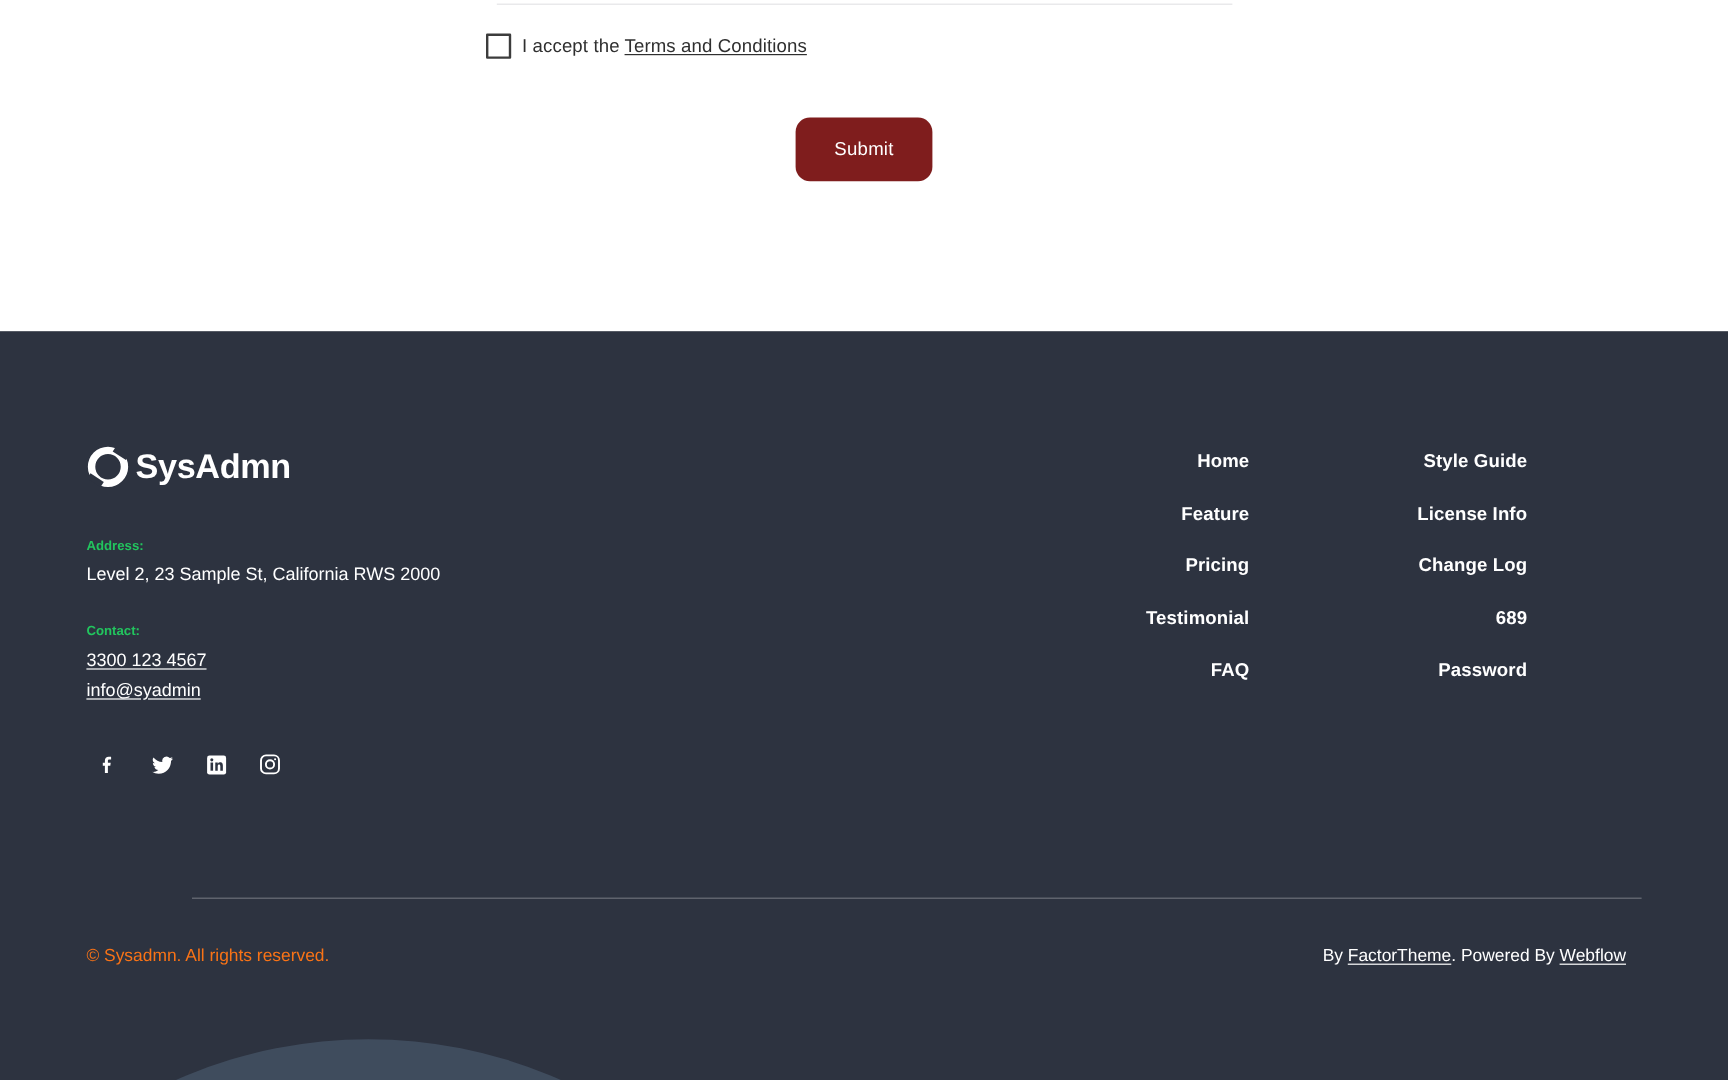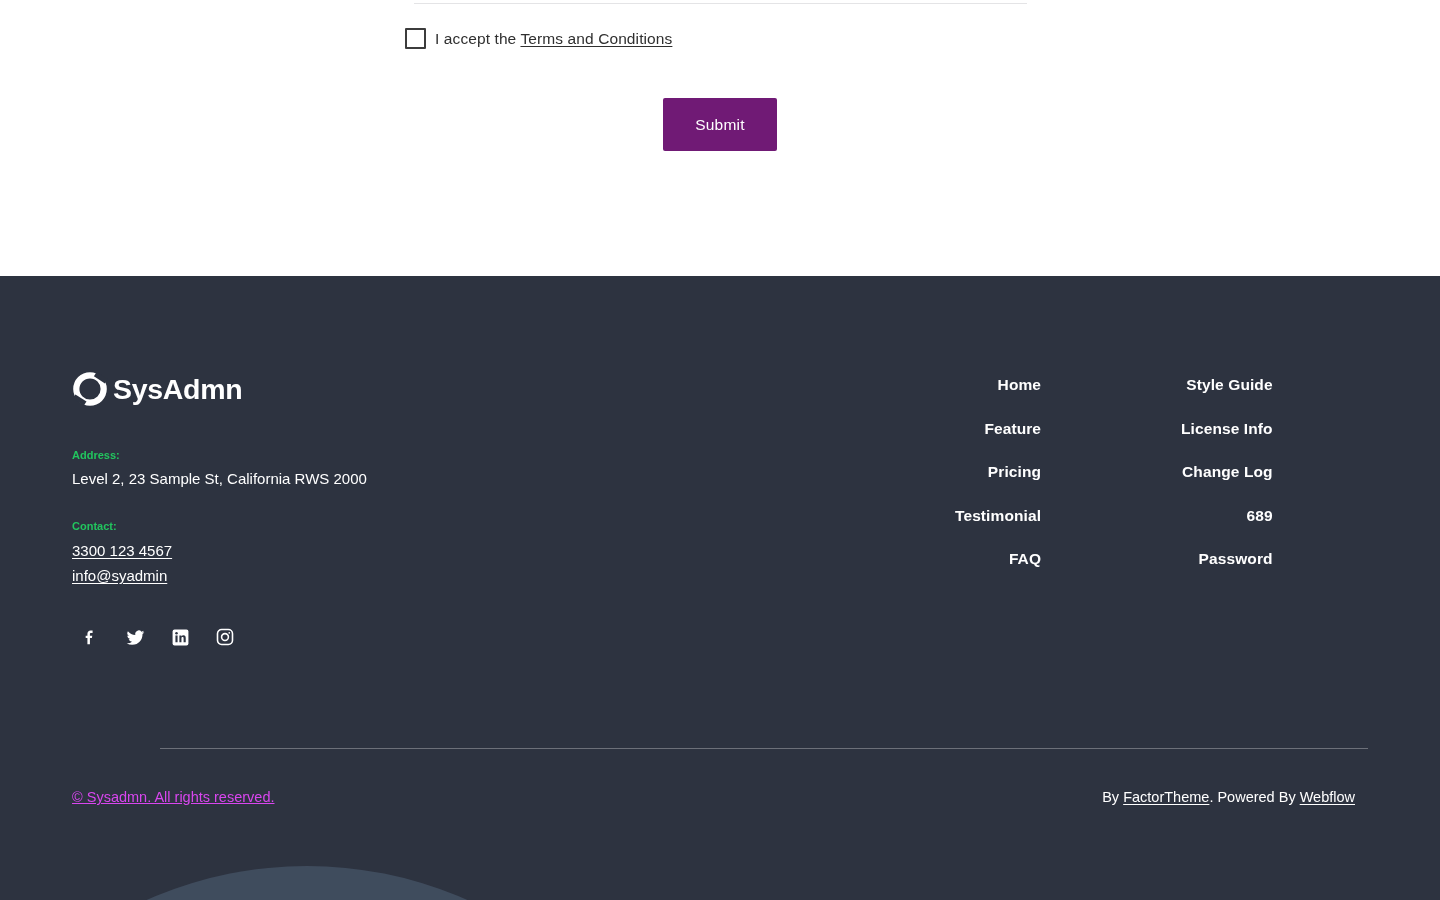--- a/index.html
+++ b/index.html
@@ -47,24 +47,24 @@
   }
   .checkbox-label .tc-link {
     color: #2f2f2f;
     text-decoration: underline;
     text-underline-offset: 2px;
   }
   .submit-btn {
     position: absolute;
     left: 663px; top: 98px;
     width: 114px; height: 53px;
-    background: #701a75;
+    background: #7f1d1d;
     color: #ffffff;
     border: none;
-    border-radius: 2px;
+    border-radius: 12px;
     font-family: "Liberation Sans", sans-serif;
     font-size: 15.5px;
     letter-spacing: .2px;
     cursor: pointer;
   }
 
   
   .footer {
     position: absolute;
     left: 0; top: 276px;
@@ -160,23 +160,22 @@
   .footer-divider {
     position: absolute;
     left: 160px; top: 472px;
     width: 1208px; height: 1px;
     background: rgba(255,255,255,.30);
   }
   .copyright {
     position: absolute;
     left: 72px; top: 513px;
     font-size: 14.5px;
-    color: #d946ef;
-    white-space: nowrap;
-    text-decoration: underline;
+    color: #f97316;
+    white-space: nowrap;
   }
   .credits {
     position: absolute;
     right: 85px; top: 513px;
     font-size: 14.5px;
     color: #ffffff;
     white-space: nowrap;
   }
   .credits a {
     color: #ffffff;

